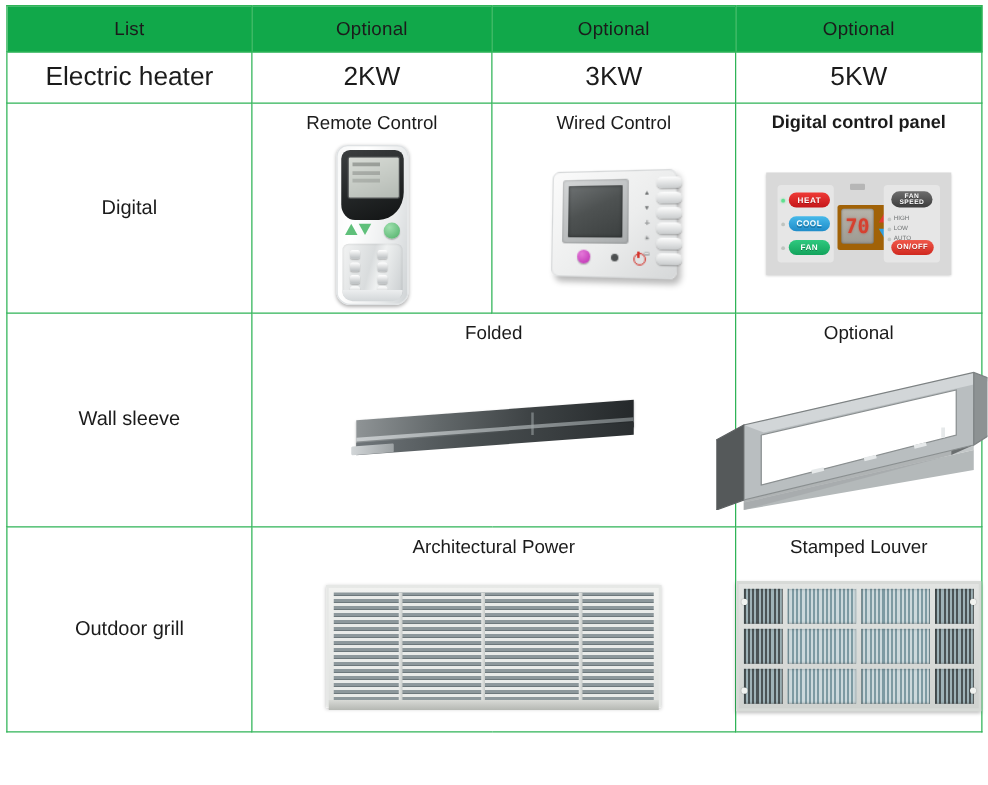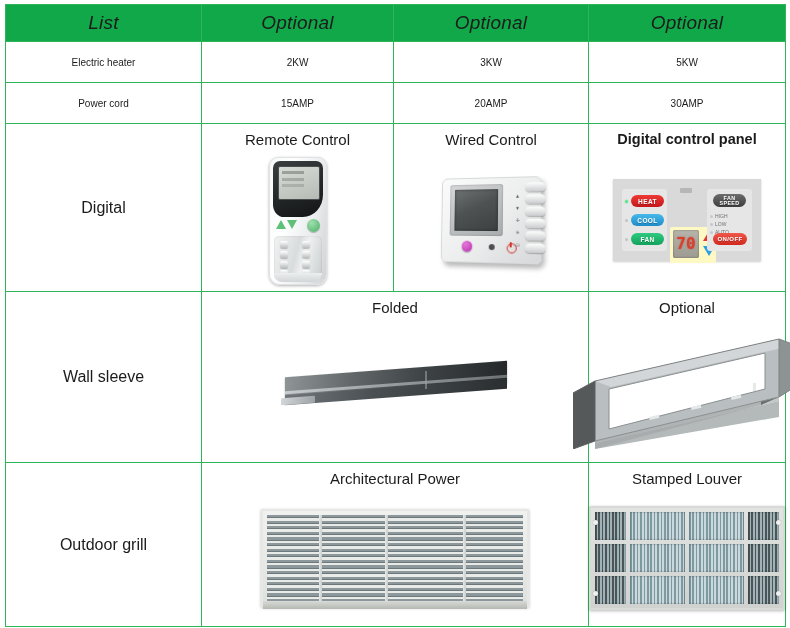--- a/index.html
+++ b/index.html
@@ -23,29 +23,28 @@
     padding:0;
     text-align:center;
     vertical-align:middle;
     color:#1b1b1b;
     font-weight:400;
   }
   
   thead th{
     background:#11a84a;
     color:#ffffff;
-    font-size:19px;
+    font-size:15px;
     height:36px;
     border-color:#2fb457;
     font-weight:400;
     letter-spacing:.2px;
-    font-style:italic;
-  }
-  
-  .r-simple td{height:40px;font-size:10px;}
+  }
+  
+  .r-simple td{height:40px;font-size:21px;}
   td.lbl-cell{text-align:left;padding-left:22px;}
 
   
   .r-control td{height:167px;}
   .r-sleeve  td{height:170px;}
   .r-grill   td{height:163px;}
 
   .cell-inner{
     position:relative;width:100%;height:100%;
     display:flex;flex-direction:column;align-items:center;
@@ -168,21 +167,21 @@
     display:flex;align-items:center;justify-content:center;
     text-shadow:0 1px 0 rgba(0,0,0,.25);
   }
   .pill.heat{left:9px;top:6px;background:linear-gradient(180deg,#ef3a36,#c5161a);}
   .pill.cool{left:9px;top:25px;background:linear-gradient(180deg,#46b9ea,#1f8cc9);}
   .pill.fan{left:9px;top:44px;background:linear-gradient(180deg,#2fc97f,#12a35c);}
   .led{position:absolute;left:3px;width:3px;height:3px;border-radius:50%;background:#bfc4c0;}
   .led.on{background:#5fe08f;box-shadow:0 0 2px #5fe08f;}
 
   .dpanel .mid{
-    position:absolute;left:57px;top:26px;width:46px;height:36px;background:#fef9c3;border-radius:2px;margin-top:22px;
+    position:absolute;left:57px;top:26px;width:46px;height:36px;background:#a16207;border-radius:2px;
   }
   .dpanel .disp{
     position:absolute;left:3px;top:3px;width:26px;height:28px;border-radius:2px;
     background:linear-gradient(180deg,#b7b4ab,#9d9a92);
     box-shadow:inset 0 0 2px rgba(0,0,0,.4);
     display:flex;align-items:center;justify-content:center;
     color:#d6402f;font-family:"DejaVu Sans Mono","Liberation Mono",monospace;
     font-size:16px;font-weight:700;letter-spacing:0px;line-height:1;
     text-shadow:0 0 2px rgba(200,40,25,.6);
   }
@@ -312,26 +311,20 @@
 
     <tbody>
 
       <tr class="r-simple">
         <td class="lbl-cell">Electric heater</td>
         <td>2KW</td>
         <td>3KW</td>
         <td>5KW</td>
       </tr>
 
-      <tr class="r-simple">
-        <td class="lbl-cell">Power cord</td>
-        <td>15AMP</td>
-        <td>20AMP</td>
-        <td>30AMP</td>
-      </tr>
 
       <tr class="r-control">
         <td class="lbl-cell">Digital</td>
 
         <td>
           <div class="cell-inner">
             <div class="cap">Remote Control</div>
             <div class="art">
               <div class="remote">
                 <div class="head"></div>

